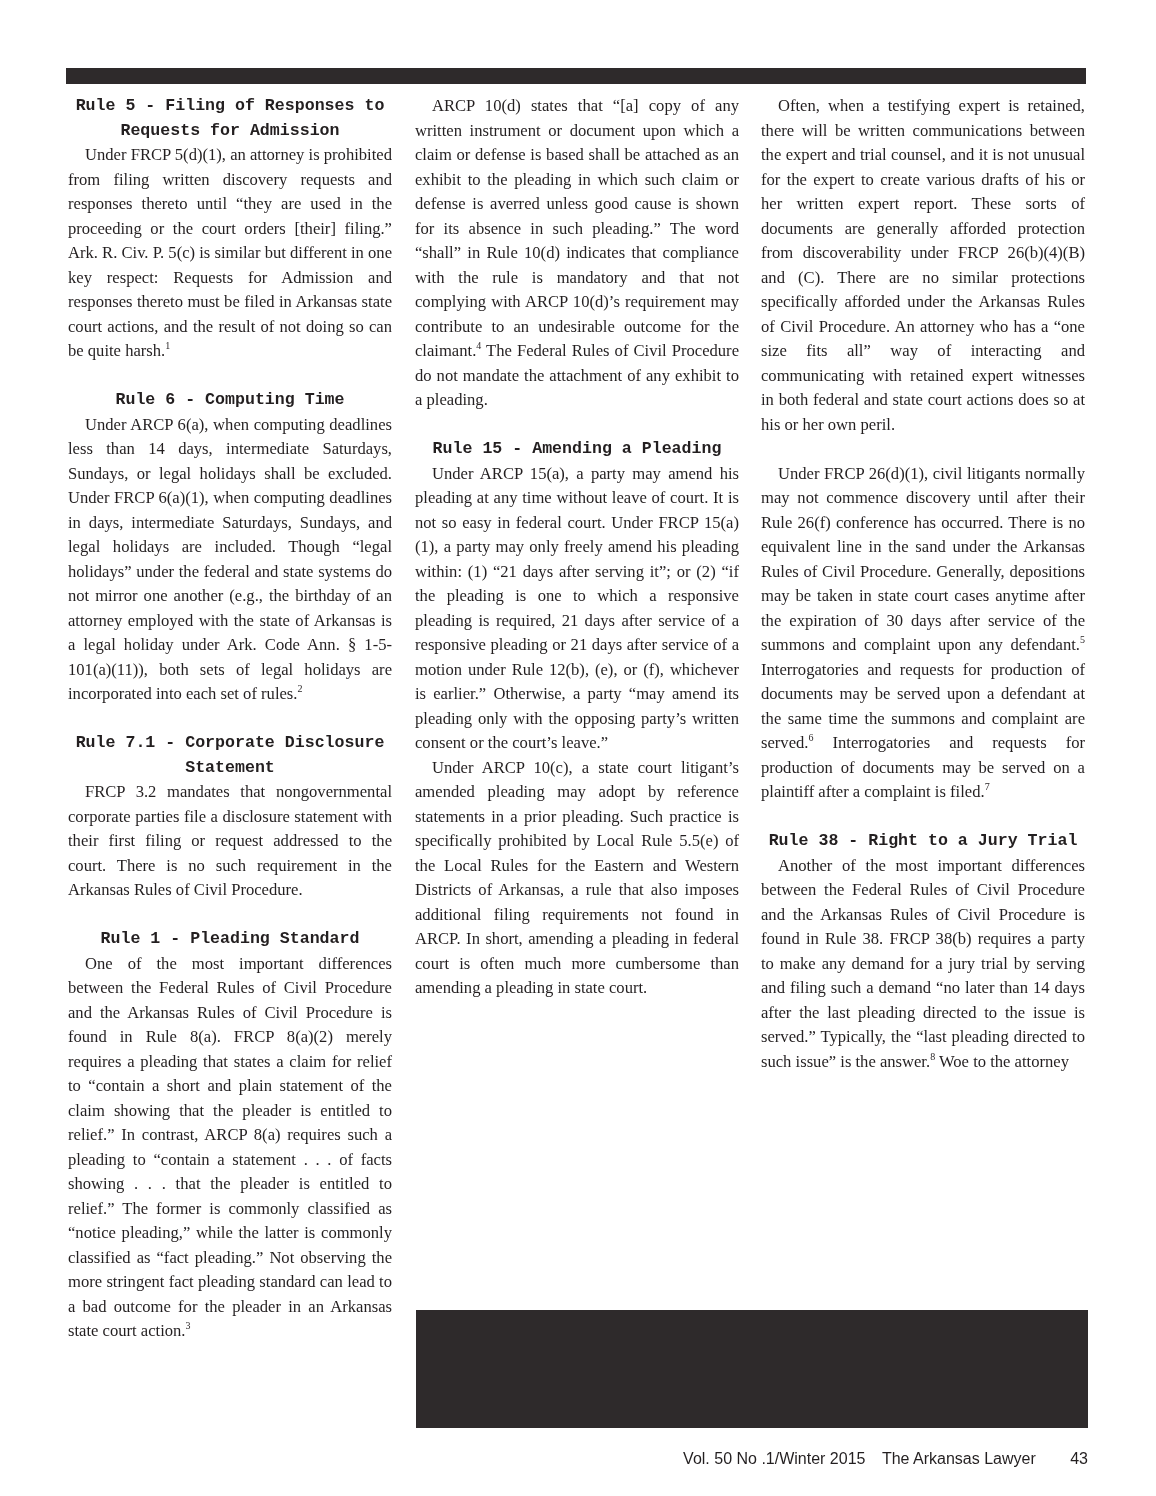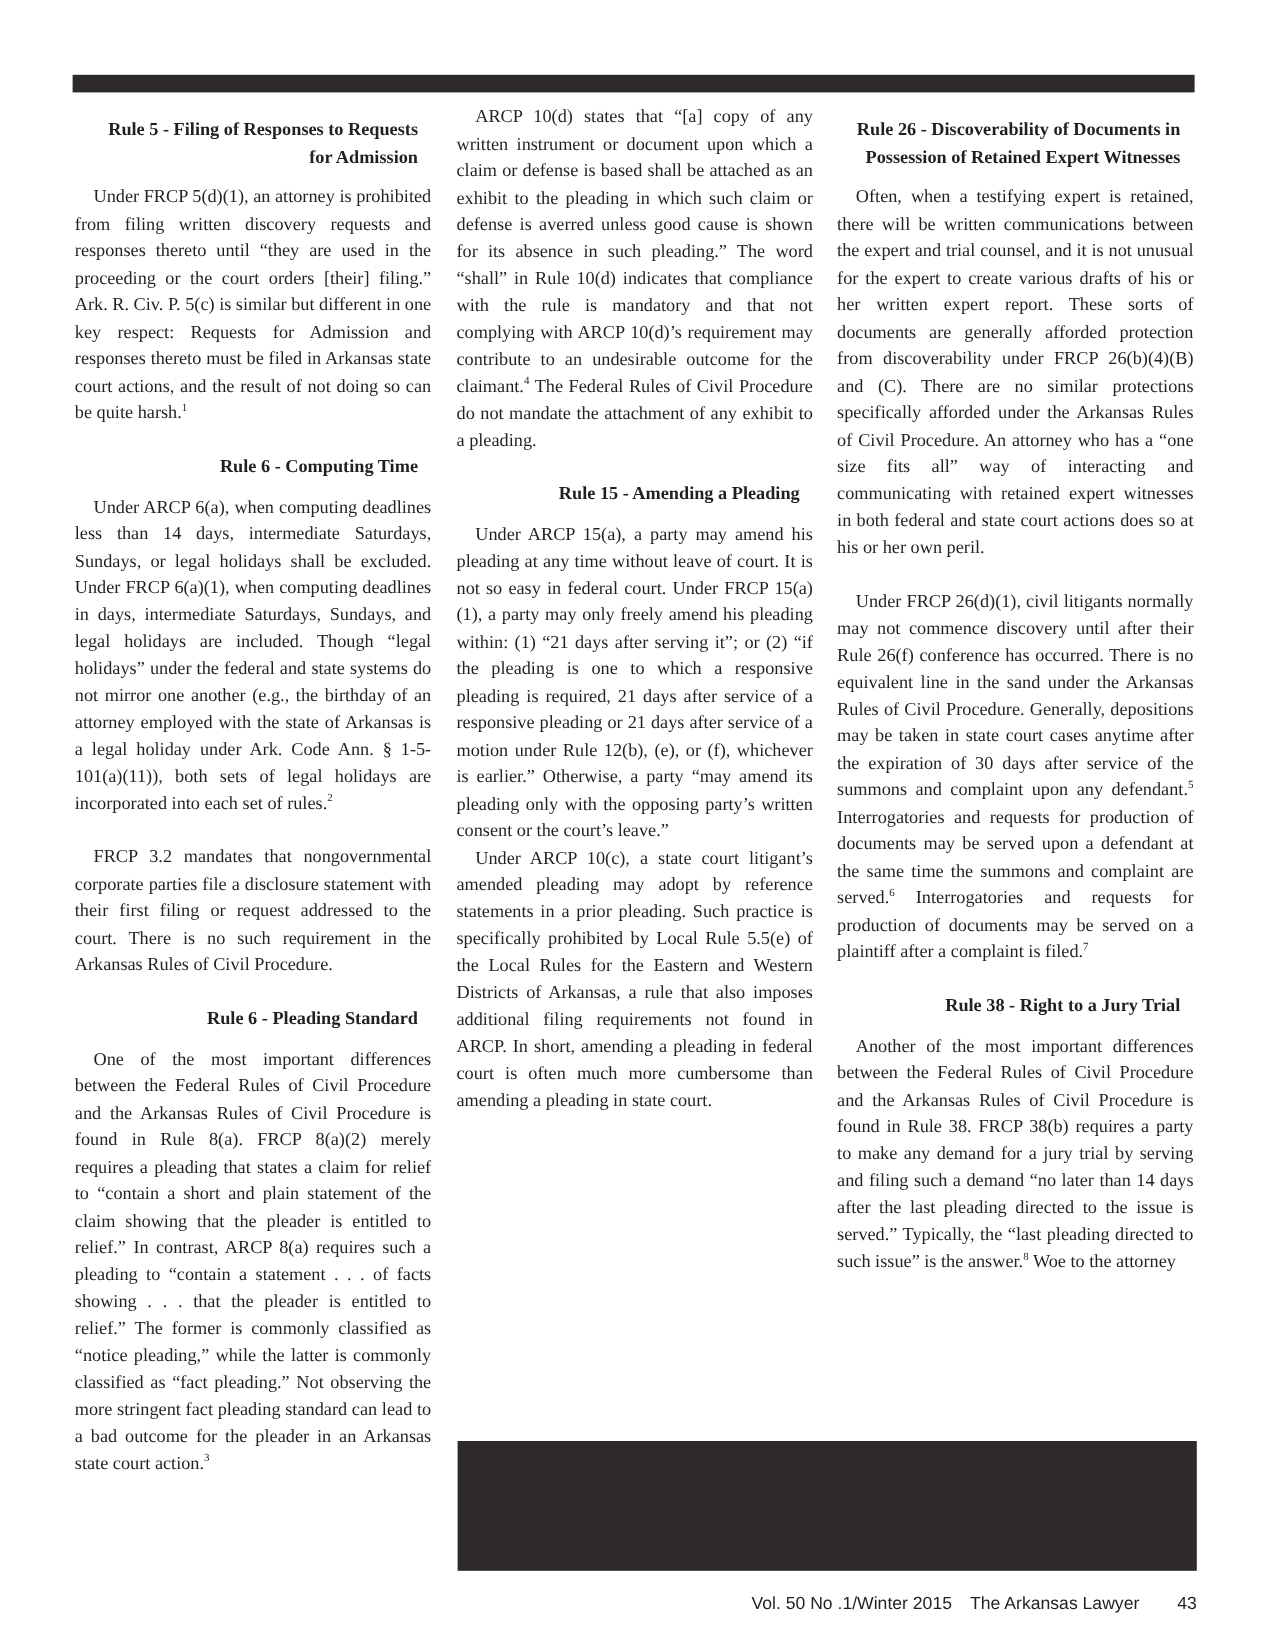--- a/index.html
+++ b/index.html
@@ -4,21 +4,21 @@
 <style>
   html, body { margin: 0; padding: 0; background: #ffffff; }
   body { width: 1156px; height: 1496px; position: relative; overflow: hidden;
          font-family: "Liberation Serif", "DejaVu Serif", serif; color: #231f20; }
   .top-bar { position: absolute; left: 66px; top: 68px; width: 1020px; height: 16px; background: #2e2a2b; }
   .col { position: absolute; top: 94px; width: 324px; font-size: 16.6px; line-height: 24.5px; }
   .col1 { left: 68px; }
   .col2 { left: 415px; }
   .col3 { left: 761px; }
   .section { margin: 0 0 24.5px 0; }
-  .heading { font-weight: bold; margin: 12px; text-align: right; }
+  .heading { font-weight: bold; margin: 0; text-align: center; font-family: Liberation Mono, monospace; }
   .para { margin: 0; text-indent: 17px; text-align: justify; hyphens: manual; }
   sup { font-size: 10px; line-height: 0; vertical-align: super; }
   .ad-block { position: absolute; left: 416px; top: 1310px; width: 672px; height: 118px; background: #2e2a2b; }
   .footer { position: absolute; top: 1450px; right: 68px; font-family: "Liberation Sans", "DejaVu Sans", sans-serif;
             font-size: 16px; color: #231f20; white-space: nowrap; }
   .footer span { display: inline-block; }
   .footer .issue { margin-right: 12px; text-align: center; }
   .footer .pub { margin-right: 30px; text-align: right; }
 </style>
 </head>
@@ -29,42 +29,42 @@
 <div class="col col1">
   <div class="section">
     <p class="heading">Rule 5 - Filing of Responses to Requests for Admission</p>
     <p class="para"><span>Under FRCP 5(d)(1), an attorney is prohibited from filing written discovery requests and responses thereto until “they are used in the proceeding or the court orders [their] filing.” Ark. R. Civ. P. 5(c) is similar but different in one key respect: Requests for Admission and responses thereto must be filed in Arkansas state court actions, and the result of not doing so can be quite harsh.</span><sup>1</sup></p>
   </div>
   <div class="section">
     <p class="heading">Rule 6 - Computing Time</p>
     <p class="para"><span>Under ARCP 6(a), when computing deadlines less than 14 days, intermediate Saturdays, Sundays, or legal holidays shall be excluded. Under FRCP 6(a)(1), when computing deadlines in days, intermediate Saturdays, Sundays, and legal holidays are included. Though “legal holidays” under the federal and state systems do not mirror one another (e.g., the birthday of an attorney employed with the state of Arkansas is a legal holiday under Ark. Code Ann. § 1-5-101(a)(11)), both sets of legal holidays are incorporated into each set of rules.</span><sup>2</sup></p>
   </div>
   <div class="section">
+    <p class="heading">Rule 7.1 - Corporate Disclosure Statement</p>
     <p class="para"><span>FRCP 3.2 mandates that nongovernmental corporate parties file a disclosure statement with their first filing or request addressed to the court. There is no such requirement in the Arkansas Rules of Civil Procedure.</span></p>
   </div>
   <div class="section">
-    <p class="heading">Rule 6 - Pleading Standard</p>
+    <p class="heading">Rule 1 - Pleading Standard</p>
     <p class="para"><span>One of the most important differences between the Federal Rules of Civil Procedure and the Arkansas Rules of Civil Procedure is found in Rule 8(a). FRCP 8(a)(2) merely requires a pleading that states a claim for relief to “contain a short and plain statement of the claim showing that the pleader is entitled to relief.” In contrast, ARCP 8(a) requires such a pleading to “contain a statement . . . of facts showing . . . that the pleader is entitled to relief.” The former is commonly classified as “notice pleading,” while the latter is commonly classified as “fact pleading.” Not observing the more stringent fact pleading standard can lead to a bad outcome for the pleader in an Arkansas state court action.</span><sup>3</sup></p>
   </div>
 </div>
 
 <div class="col col2">
   <div class="section">
     <p class="para"><span>ARCP 10(d) states that “[a] copy of any written instrument or document upon which a claim or defense is based shall be attached as an exhibit to the pleading in which such claim or defense is averred unless good cause is shown for its absence in such pleading.” The word “shall” in Rule 10(d) indicates that compliance with the rule is mandatory and that not complying with ARCP 10(d)’s requirement may contribute to an undesirable outcome for the claimant.</span><sup>4</sup><span> The Federal Rules of Civil Procedure do not mandate the attachment of any exhibit to a pleading.</span></p>
   </div>
   <div class="section">
     <p class="heading">Rule 15 - Amending a Pleading</p>
     <p class="para"><span>Under ARCP 15(a), a party may amend his pleading at any time without leave of court. It is not so easy in federal court. Under FRCP 15(a)(1), a party may only freely amend his pleading within: (1) “21 days after serving it”; or (2) “if the pleading is one to which a responsive pleading is required, 21 days after service of a responsive pleading or 21 days after service of a motion under Rule 12(b), (e), or (f), whichever is earlier.”  Otherwise, a party “may amend its pleading only with the opposing party’s written consent or the court’s leave.”</span></p>
     <p class="para"><span>Under ARCP 10(c), a state court litigant’s amended pleading may adopt by reference statements in a prior pleading. Such practice is specifically prohibited by Local Rule 5.5(e) of the Local Rules for the Eastern and Western Districts of Arkansas, a rule that also imposes additional filing requirements not found in ARCP. In short, amending a pleading in federal court is often much more cumbersome than amending a pleading in state court.</span></p>
   </div>
 </div>
 
 <div class="col col3">
   <div class="section">
-    <p class="heading">Rule 26 - Discoverability of Documents in Possession of Retained Expert Witnesses</p>
     <p class="para"><span>Often, when a testifying expert is retained, there will be written communications between the expert and trial counsel, and it is not unusual for the expert to create various drafts of his or her written expert report. These sorts of documents are generally afforded protection from discoverability under FRCP 26(b)(4)(B) and (C). There are no similar protections specifically afforded under the Arkansas Rules of Civil Procedure. An attorney who has a “one size fits all” way of interacting and communicating with retained expert witnesses in both federal and state court actions does so at his or her own peril.</span></p>
   </div>
   <div class="section">
     <p class="para"><span>Under FRCP 26(d)(1), civil litigants normally may not commence discovery until after their Rule 26(f) conference has occurred. There is no equivalent line in the sand under the Arkansas Rules of Civil Procedure. Generally, depositions may be taken in state court cases anytime after the expiration of 30 days after service of the summons and complaint upon any defendant.</span><sup>5</sup><span> Interrogatories and requests for production of documents may be served upon a defendant at the same time the summons and complaint are served.</span><sup>6</sup><span> Interrogatories and requests for production of documents may be served on a plaintiff after a complaint is filed.</span><sup>7</sup></p>
   </div>
   <div class="section">
     <p class="heading">Rule 38 - Right to a Jury Trial</p>
     <p class="para"><span>Another of the most important differences between the Federal Rules of Civil Procedure and the Arkansas Rules of Civil Procedure is found in Rule 38.  FRCP 38(b) requires a party to make any demand for a jury trial by serving and filing such a demand “no later than 14 days after the last pleading directed to the issue is served.” Typically, the “last pleading directed to such issue” is the answer.</span><sup>8</sup><span>  Woe to the attorney</span></p>
   </div>
 </div>

